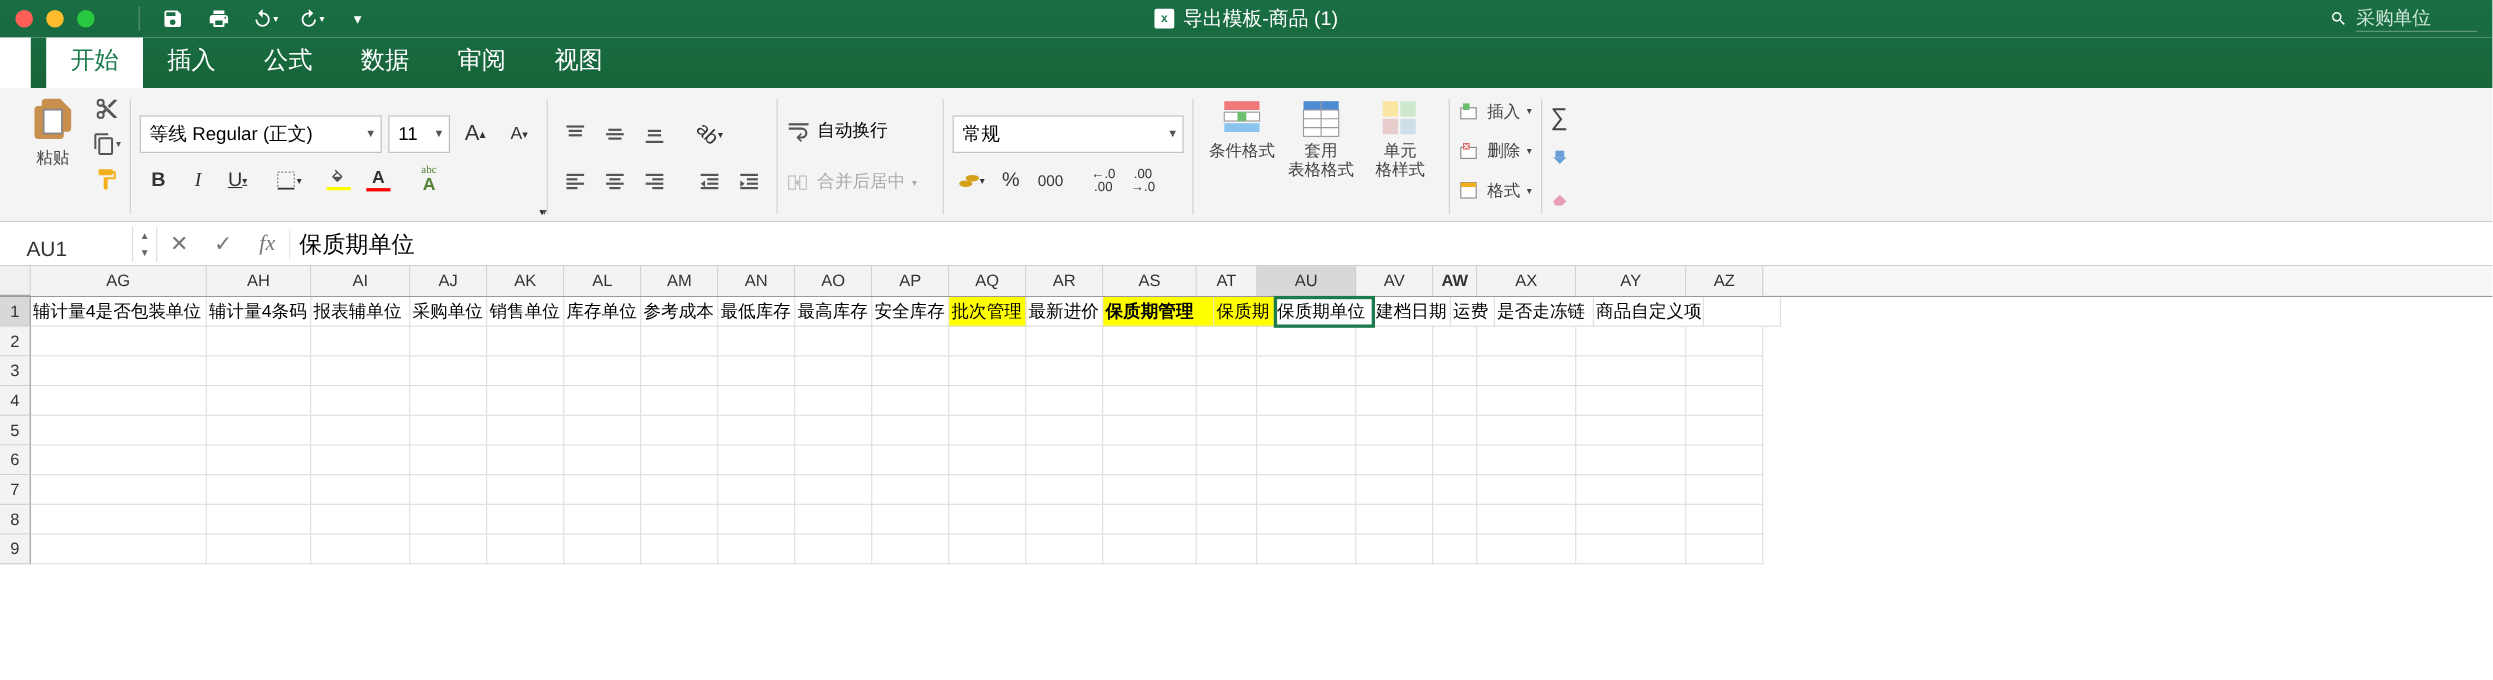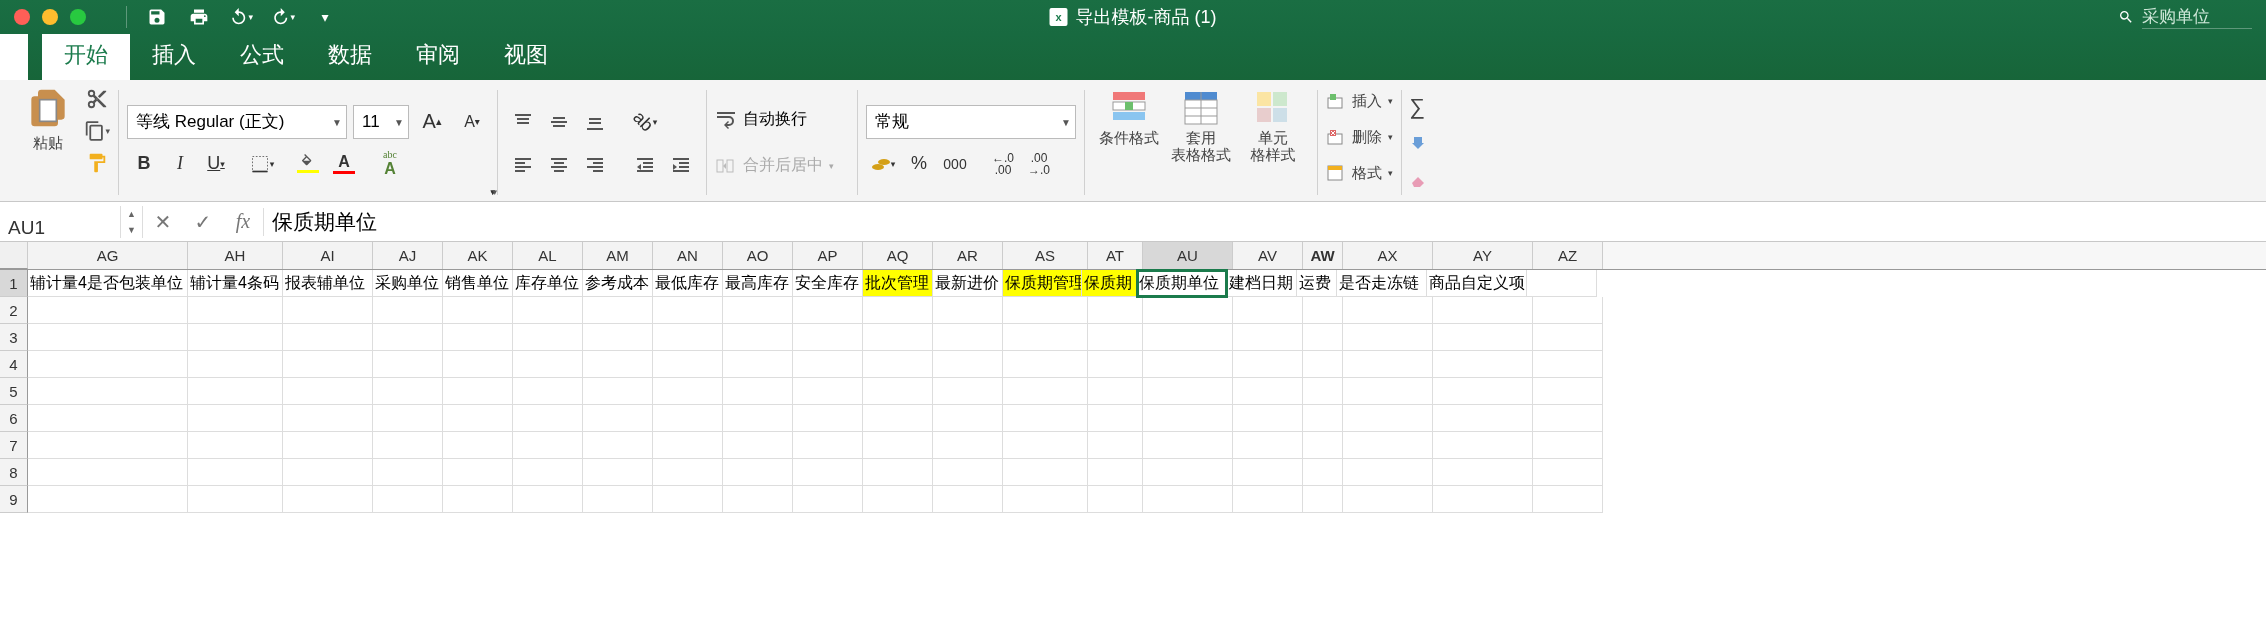--- a/index.html
+++ b/index.html
@@ -43,21 +43,21 @@
   .pin { font-family:"Songti SC",serif; }
   .fontcolor-bar { width:22px; height:3px; display:block;}
   .num-sel { height:34px; border:1px solid #bbb; background:#fff; font-size:17px; padding:4px 8px; display:flex; align-items:center; width:210px; position:relative;}
   .wrap-row { display:flex; align-items:center; gap:6px; height:34px; font-size:16px; color:#000000;}
   .wrap-row.dim { color:#aaa;}
   .cells-col { display:flex; flex-direction:column; gap:6px; justify-content:center;}
   .cells-btn { display:flex; align-items:center; gap:6px; font-size:15px; color:#444; cursor:pointer; height:30px;}
 
   
   .fbar { height:40px; border-bottom:1px solid #c8c8c8; display:flex; align-items:center; background:#fff;}
-  .name-box { width:120px; height:32px; border:none; font-size:19px; padding:4px 8px; color:#333; display:flex; align-items:center;margin-top:12px;}
+  .name-box { width:120px; height:32px; border:none; font-size:19px; padding:4px 24px; color:#333; display:flex; align-items:center;margin-top:12px;}
   .name-spin { display:flex; flex-direction:column; border-left:1px solid #ddd; border-right:1px solid #ddd; height:32px;}
   .name-spin span{ font-size:9px; color:#666; padding:1px 6px; flex:1; display:flex; align-items:center;}
   .fbar-btn { width:40px; height:32px; display:flex; align-items:center; justify-content:center; color:#777; cursor:pointer; font-size:20px;}
   .fx { font-style:italic; font-family:"Times New Roman",serif;}
   .fbar-edit { flex:1; font-size:21px; padding:4px 8px; border:none; outline:none;}
   .fbar-vsep{width:1px;height:28px;background:#ddd;}
 
   
   .grid-wrap { position:relative; }
   .col-head { display:flex; height:28px; background:#f7f7f7; border-bottom:1px solid #999;}
@@ -469,21 +469,21 @@
         <div class="cell" style="width: 90px;">报表辅单位</div>
         <div class="cell" style="width: 70px;">采购单位</div>
         <div class="cell" style="width: 70px;">销售单位</div>
         <div class="cell" style="width: 70px;">库存单位</div>
         <div class="cell" style="width: 70px;">参考成本</div>
         <div class="cell" style="width: 70px;">最低库存</div>
         <div class="cell" style="width: 70px;">最高库存</div>
         <div class="cell" style="width: 70px;">安全库存</div>
         <div class="cell hilite" style="width: 70px;">批次管理</div>
         <div class="cell" style="width: 70px;">最新进价</div>
-        <div class="cell hilite" style="width: 79px;">保质期管理</div>
+        <div class="cell hilite" style="width: 101px; font-weight: bold;">保质期管理</div>
         <div class="cell hilite" style="width: 55px;">保质期</div>
         <div class="cell selected" style="width: 90px;">保质期单位</div>
         <div class="cell" style="width: 70px;">建档日期</div>
         <div class="cell" style="width: 40px;">运费</div>
         <div class="cell" style="width: 90px;">是否走冻链</div>
         <div class="cell" style="width: 100px;">商品自定义项</div>
         <div class="cell" style="width: 70px;"></div>
       </div>
       <div class="grow">
         <div class="rh">2</div>

